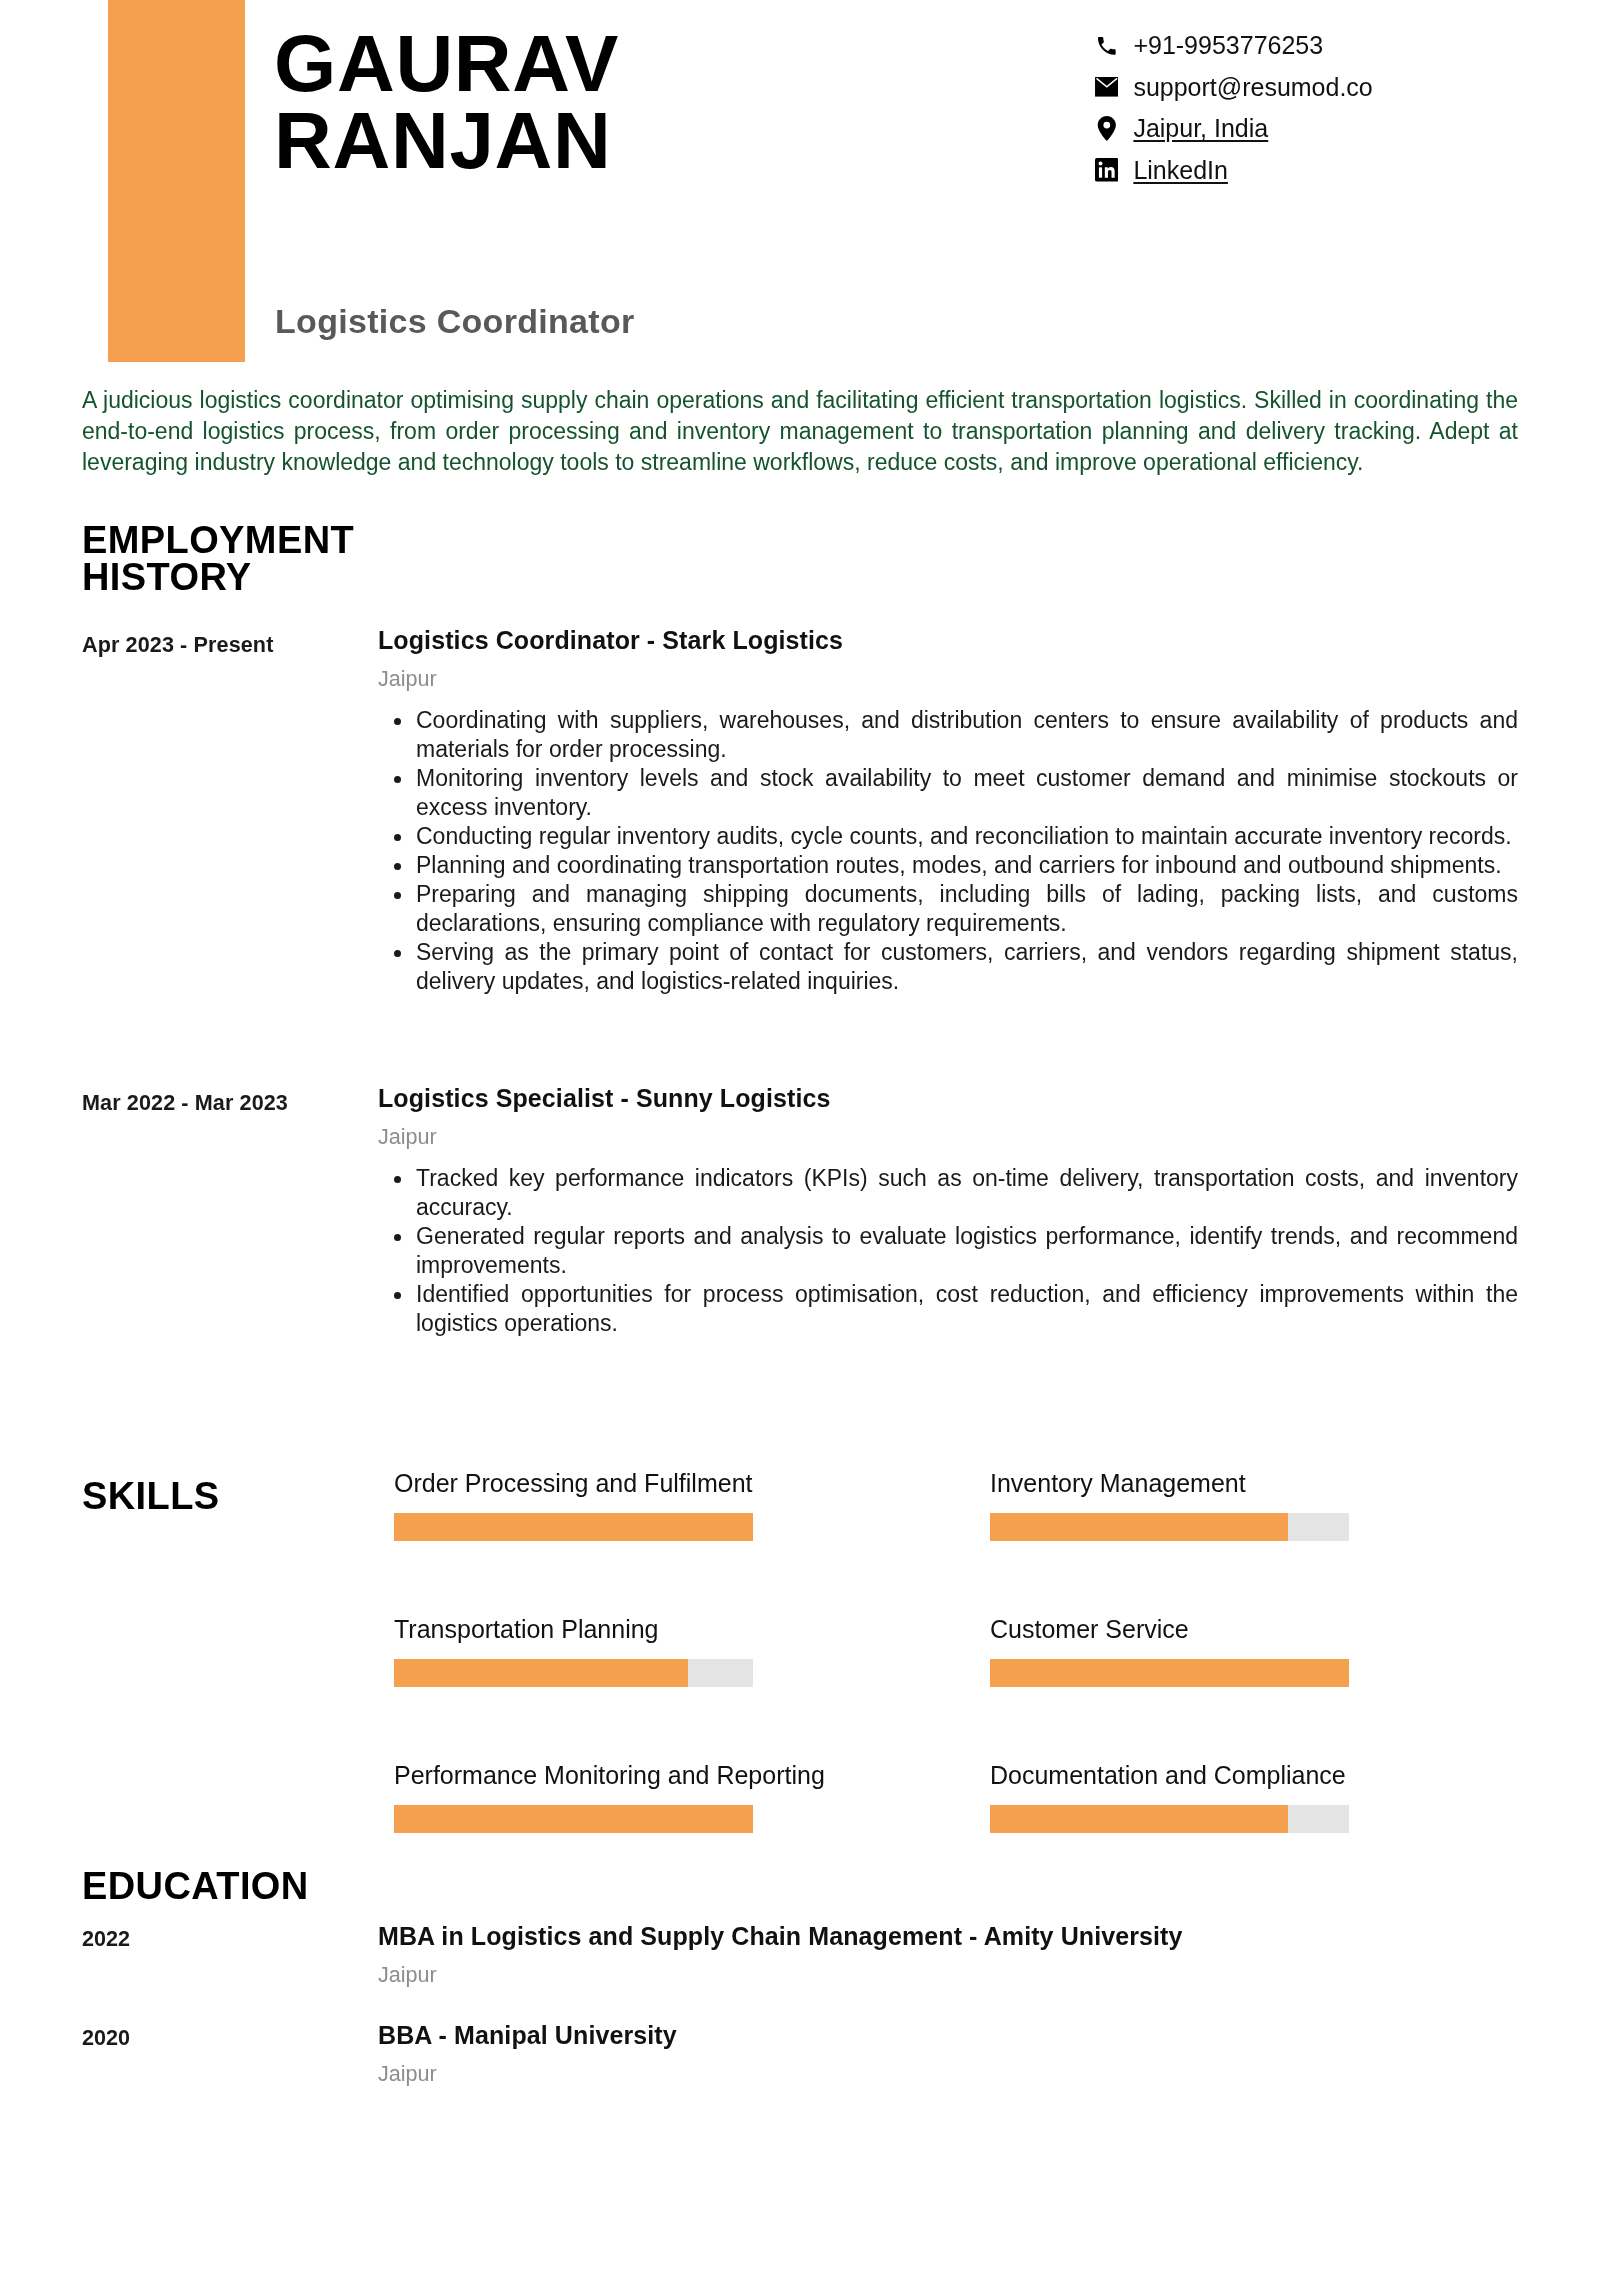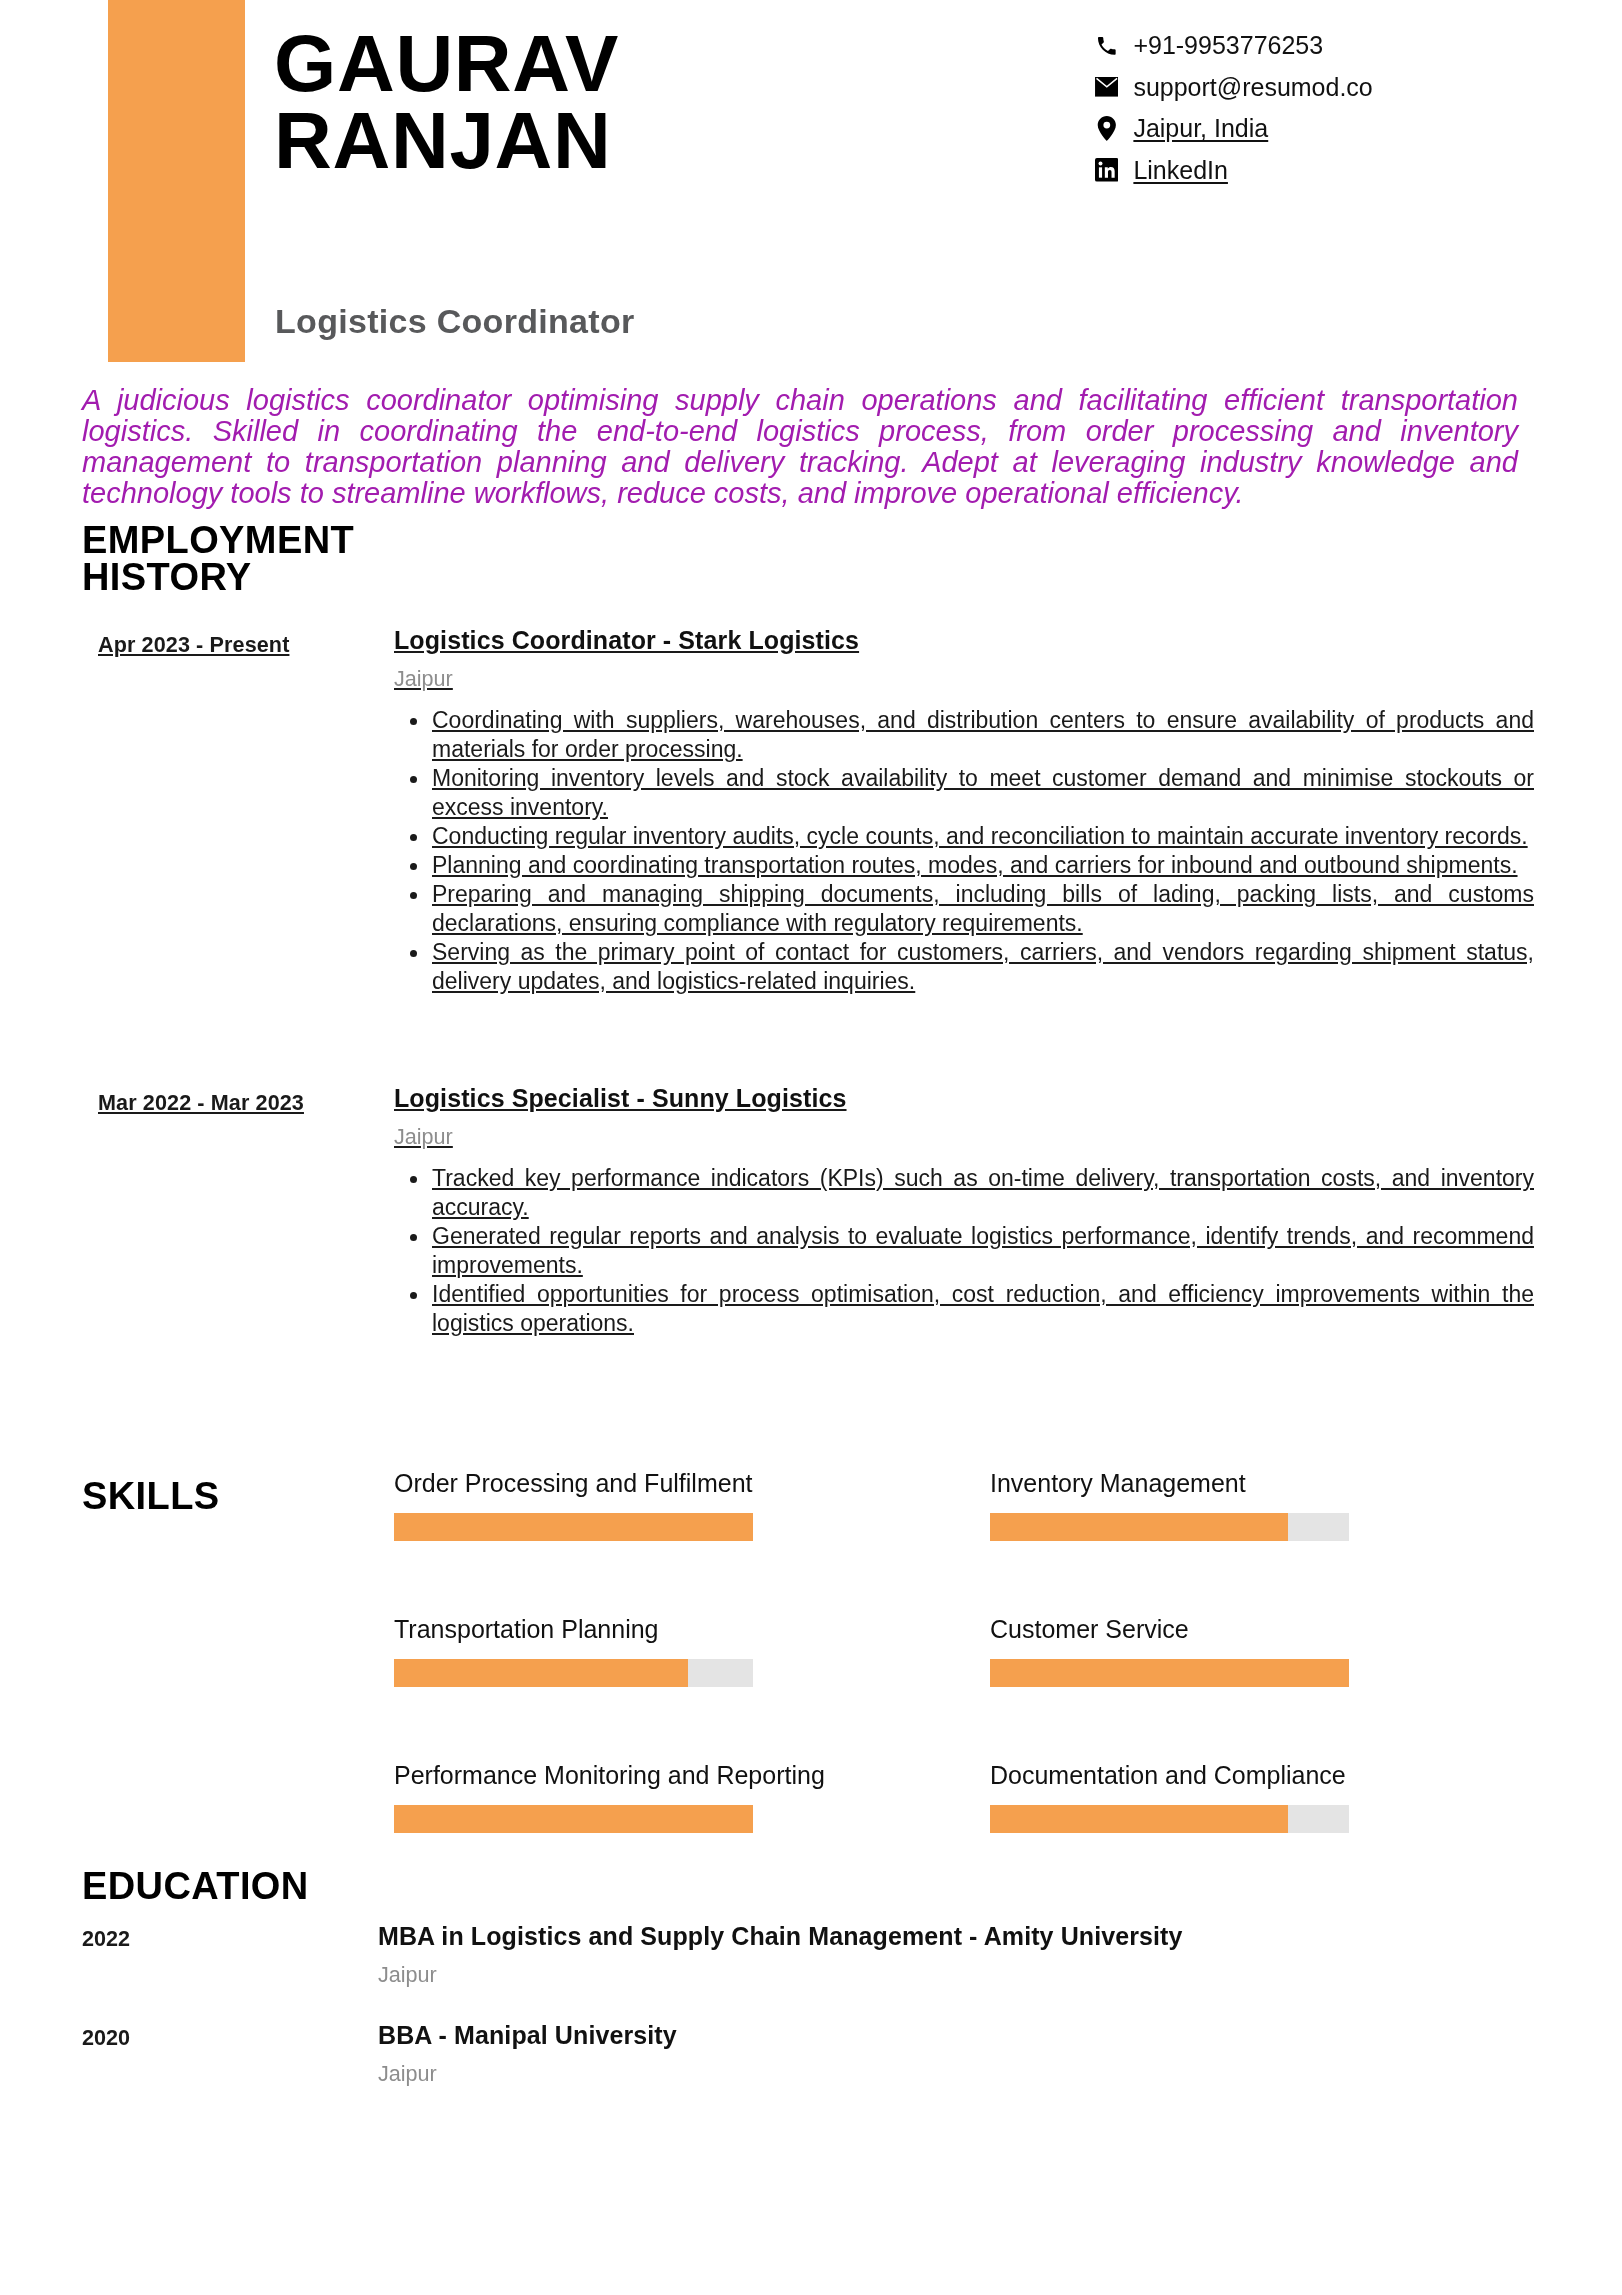--- a/index.html
+++ b/index.html
@@ -93,25 +93,24 @@
     text-decoration: underline;
     text-underline-offset: 3.3px;
   }
 
   
   .summary {
     position: absolute;
     left: 82px;
     top: 385px;
     width: 1436px;
-    font-size: 29px;
+    font-size: 23px;
     line-height: 31px;
     text-align: justify;
-    color: #a21caf;
-    font-style: italic;
+    color: #14532d;
   }
 
   
   .section-heading {
     position: absolute;
     left: 82px;
     font-size: 38px;
     font-weight: 700;
     letter-spacing: 0.4px;
     color: #000000;
@@ -119,24 +118,23 @@
     width: 275px;
   }
   #heading-employment { top: 522px; }
   #heading-skills { top: 1478px; }
   #heading-education { top: 1868px; }
 
   
   .experience-list { position: absolute; left: 0; top: 0; width: 100%; }
   .exp-item {
     position: absolute;
-    left: 98px;
+    left: 82px;
     width: 1436px;
     display: flex;
-    text-decoration: underline;
   }
   #exp-0 { top: 625px; }
   #exp-1 { top: 1083px; }
 
   .exp-date {
     flex: 0 0 296px;
     font-size: 21.6px;
     font-weight: 700;
     color: #1a1a1a;
     padding-top: 6.5px;

